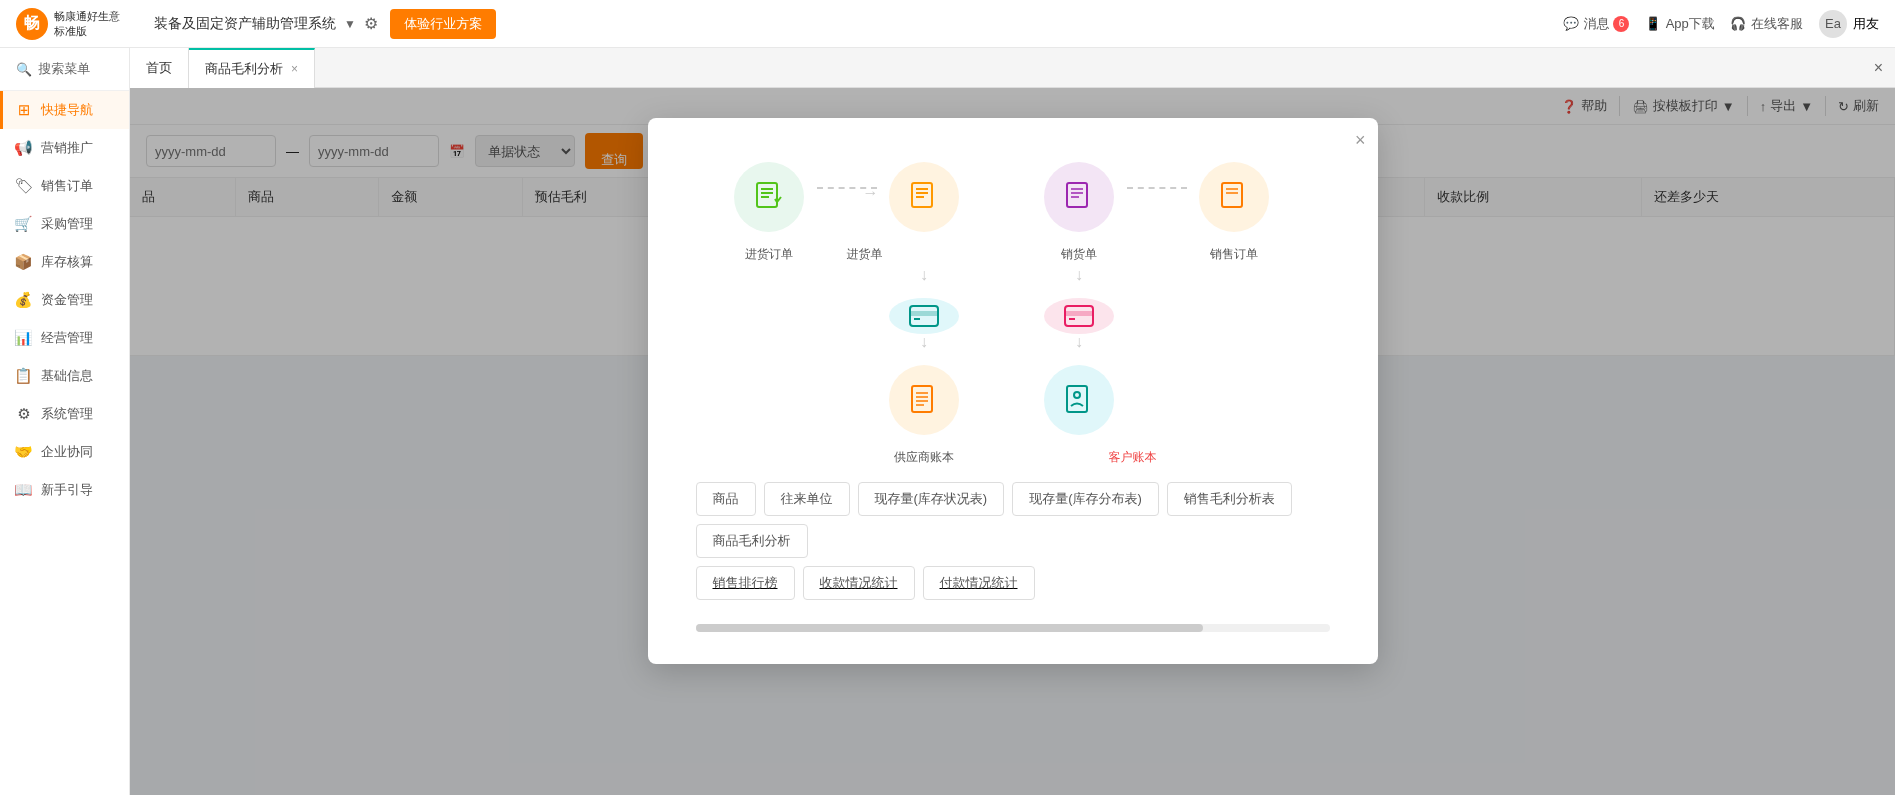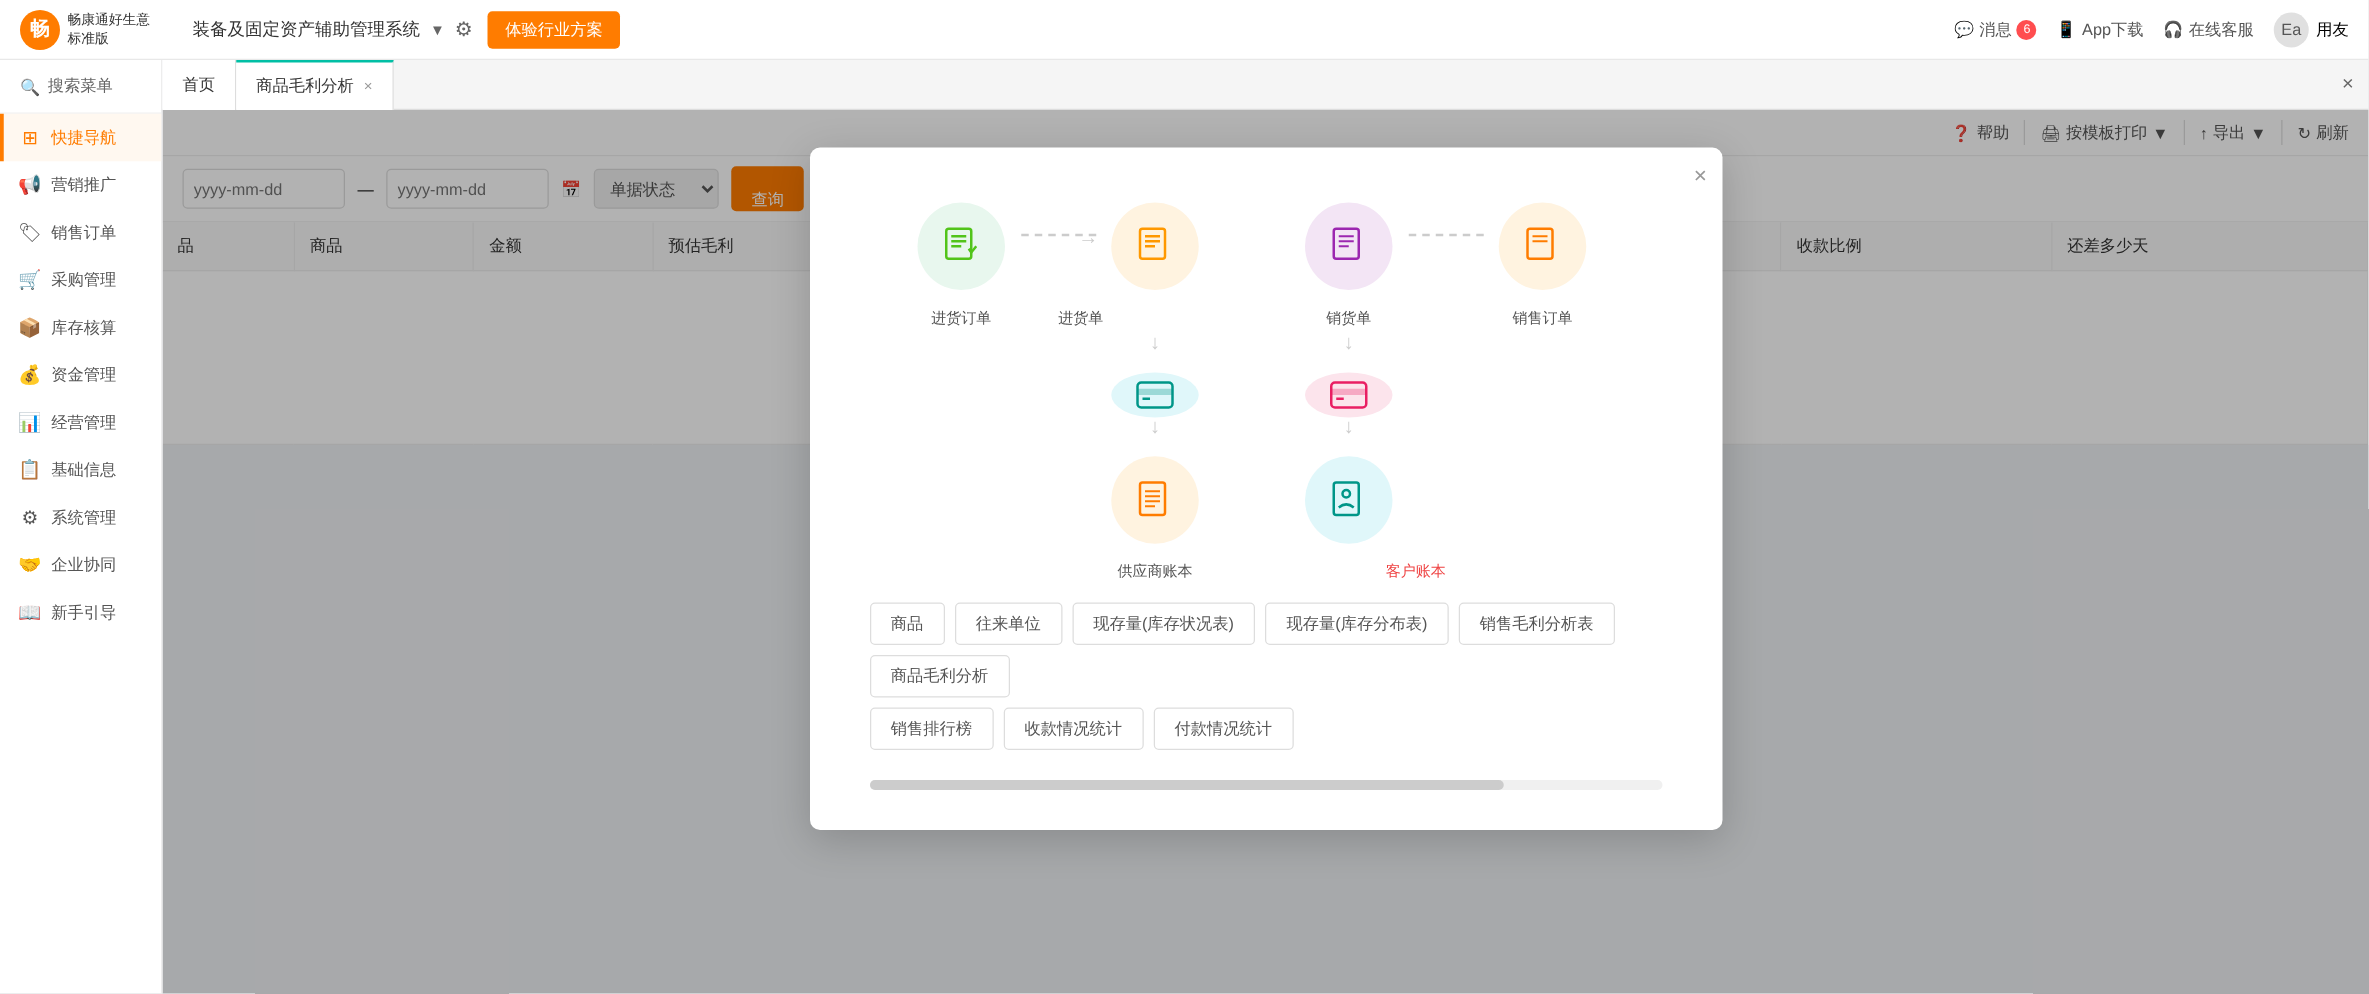--- a/index.html
+++ b/index.html
@@ -385,21 +385,21 @@
 
             <div class="common-functions" style="margin-top:16px;">
               <div class="cf-buttons">
                 <button class="cf-btn">商品</button>
                 <button class="cf-btn">往来单位</button>
                 <button class="cf-btn">现存量(库存状况表)</button>
                 <button class="cf-btn">现存量(库存分布表)</button>
                 <button class="cf-btn">销售毛利分析表</button>
                 <button class="cf-btn">商品毛利分析</button>
               </div>
-              <div class="cf-buttons" style="margin-top:8px;">
+              <div class="cf-buttons" style="margin-top:8px;text-decoration:underline;">
                 <button class="cf-btn">销售排行榜</button>
                 <button class="cf-btn">收款情况统计</button>
                 <button class="cf-btn">付款情况统计</button>
               </div>
             </div>
 
             <div class="scroll-track">
               <div class="scroll-thumb"></div>
             </div>
           </div>

